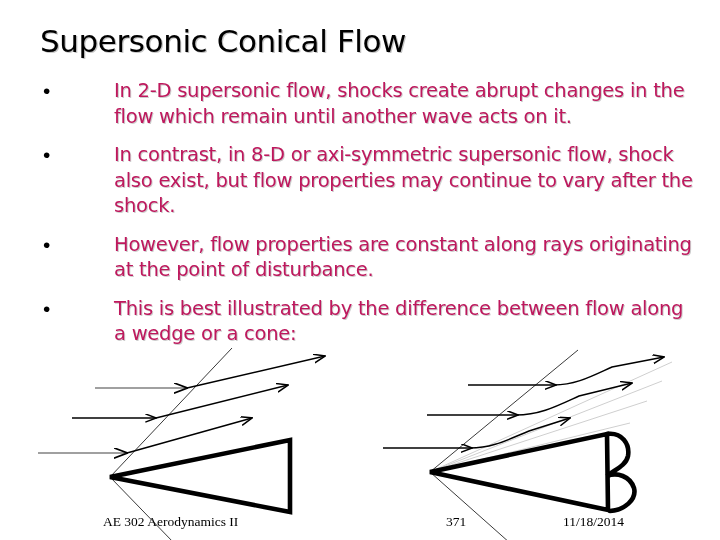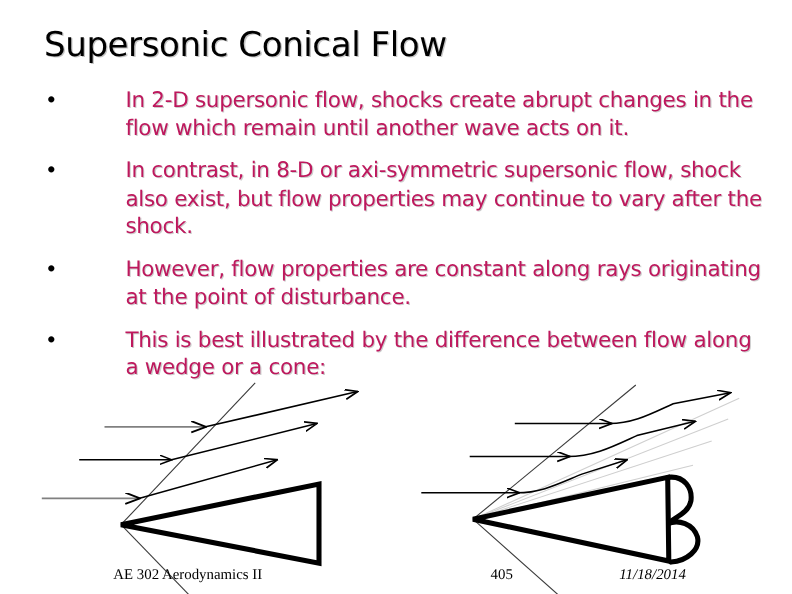--- a/index.html
+++ b/index.html
@@ -92,21 +92,21 @@
   }
   .footer-item {
     position: absolute;
     font-family: "Liberation Serif", serif;
     font-size: 13.5px;
     color: #000000;
     white-space: nowrap;
   }
   .footer-left  { left: 70px;  top: 10px; }
   .footer-mid   { left: 413px; top: 10px; }
-  .footer-right { left: 530px; top: 10px; font-style: italic; }
+  .footer-right { left: 530px; top: 10px; }
 </style>
 </head>
 <body>
 
 <div class="slide">
 
   <div class="slide-title">Supersonic Conical Flow</div>
 
   <div class="body-list">
     <div class="bullet-row">
@@ -171,17 +171,17 @@
 
       <path d="M 430,472 L 607,434 L 608,510 L 430,472 Z" fill="none" stroke="#000000" stroke-width="4.6" stroke-linejoin="miter"></path>
 
       <path d="M 607,434 C 622,432 630,444 628,456 C 626,466 614,470 607,476
                C 617,472 630,476 634,488 C 637,500 624,510 610,511" fill="none" stroke="#000000" stroke-width="4.6" stroke-linecap="round"></path>
     </g>
   </svg>
 
   <div class="footer">
     <div class="footer-item footer-left">AE 302 Aerodynamics II</div>
-    <div class="footer-item footer-mid">405</div>
+    <div class="footer-item footer-mid">371</div>
     <div class="footer-item footer-right">11/18/2014</div>
   </div>
 
 </div>
 
 </body></html>

